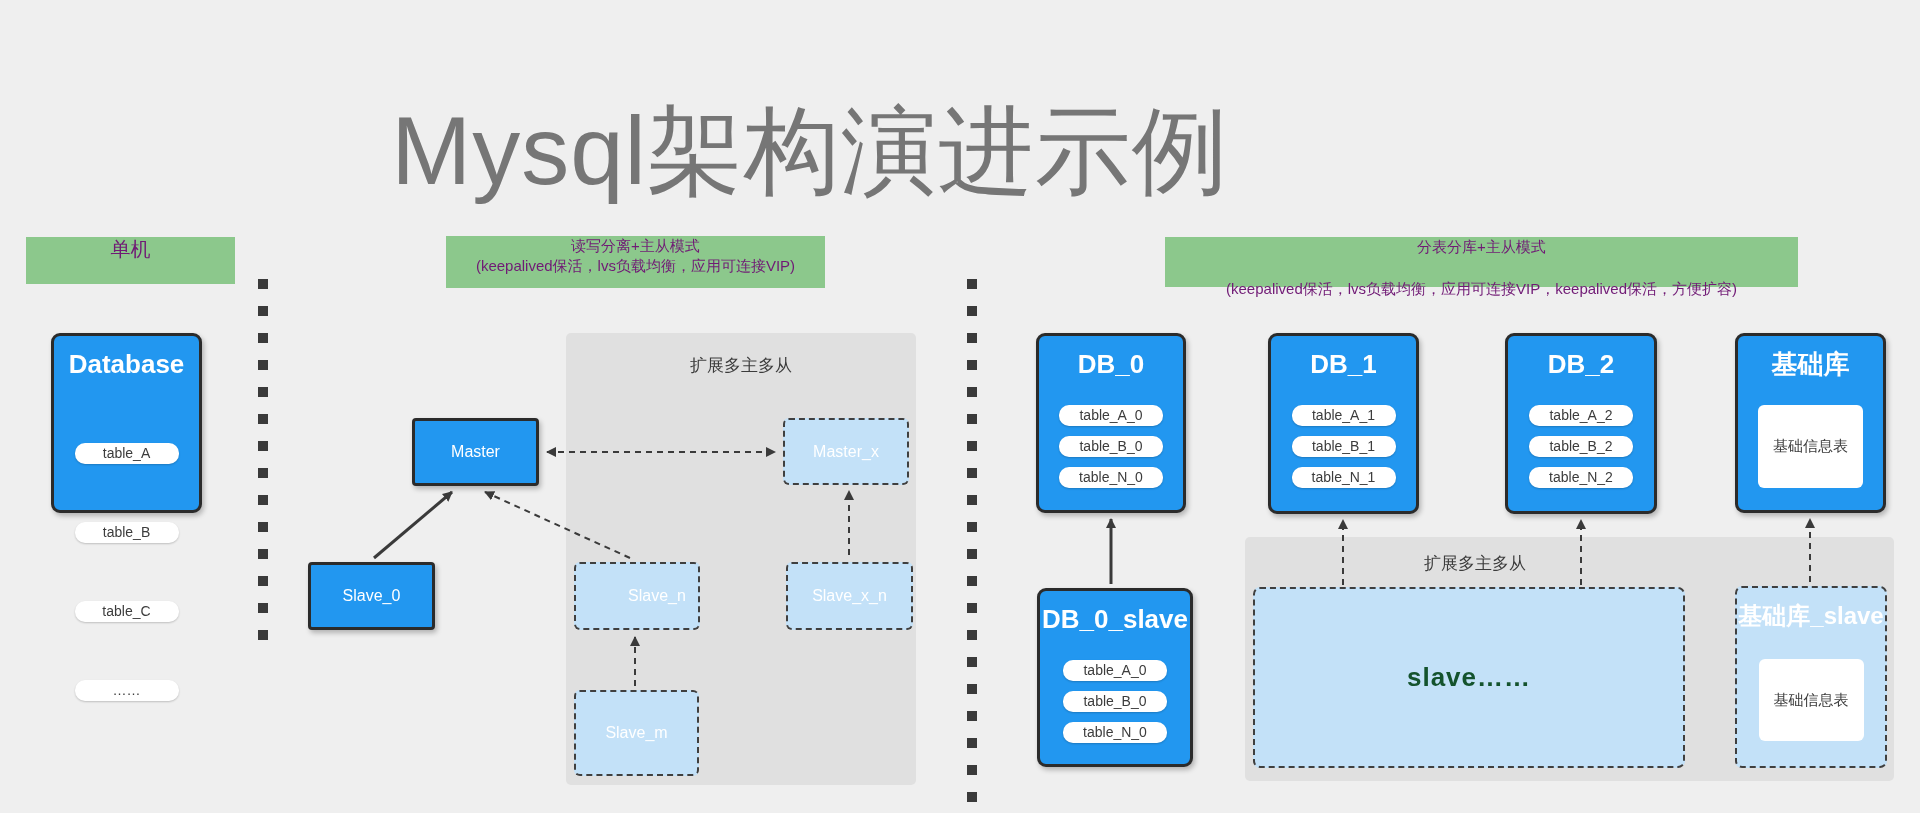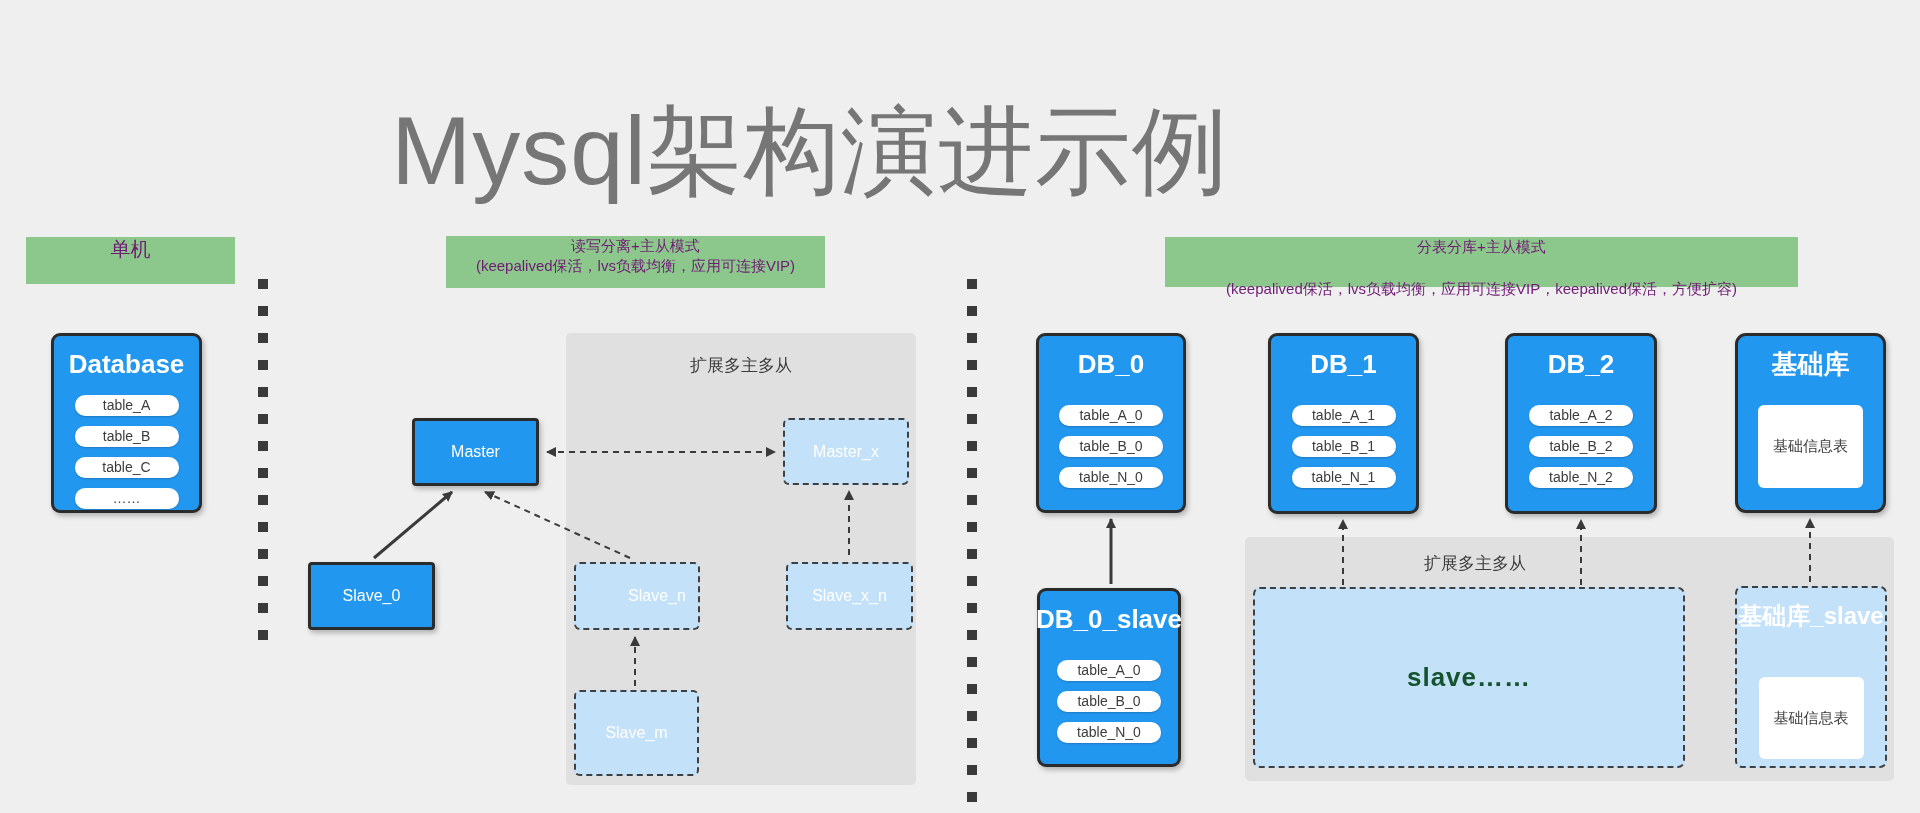--- a/index.html
+++ b/index.html
@@ -99,21 +99,21 @@
 </div>
 
 <div class="band" style="left:1165px;top:237px;width:633px;height:50px;gap:22px;">
   <span class="l1">分表分库+主从模式</span>
   <span class="l2">(keepalived保活，lvs负载均衡，应用可连接VIP，keepalived保活，方便扩容)</span>
 </div>
 
 <div class="sep" style="left:258px;top:279px;height:374px;"></div>
 <div class="sep" style="left:967px;top:279px;height:524px;"></div>
 
-<div class="dbbox" style="left:51px;top:333px;width:151px;height:180px;">
+<div class="dbbox" style="left:51px;top:333px;width:151px;height:180px;gap:48px;">
   <div class="db-title">Database</div>
   <div class="pill gap-a">table_A</div>
   <div class="pill">table_B</div>
   <div class="pill">table_C</div>
   <div class="pill">……</div>
 </div>
 
 <div class="gray-panel" style="left:566px;top:333px;width:350px;height:452px;"></div>
 <div class="panel-label" style="left:661px;top:356px;">扩展多主多从</div>
 
@@ -158,37 +158,37 @@
   <div class="pill">table_N_1</div>
 </div>
 
 <div class="dbbox" style="left:1505px;top:333px;width:152px;height:181px;">
   <div class="db-title">DB_2</div>
   <div class="pill gap-b">table_A_2</div>
   <div class="pill">table_B_2</div>
   <div class="pill">table_N_2</div>
 </div>
 
-<div class="dbbox" style="left:1735px;top:333px;width:151px;height:180px;border-radius:11px;">
+<div class="dbbox" style="left:1735px;top:333px;width:151px;height:180px;">
   <div class="db-title">基础库</div>
   <div class="inner-table">基础信息表</div>
 </div>
 
-<div class="dbbox" style="left:1037px;top:588px;width:144px;height:179px;">
+<div class="dbbox" style="left:1037px;top:588px;width:156px;height:179px;">
   <div class="db-title">DB_0_slave</div>
   <div class="pill gap-b">table_A_0</div>
   <div class="pill">table_B_0</div>
   <div class="pill">table_N_0</div>
 </div>
 
 <div class="dbbox dashed" style="left:1253px;top:587px;width:432px;height:181px;">
   <div class="slave-big-label">slave……</div>
 </div>
 
-<div class="dbbox dashed" style="left:1735px;top:586px;width:152px;height:182px;gap:18px;">
+<div class="dbbox dashed" style="left:1735px;top:586px;width:152px;height:182px;">
   <div class="db-title cjk-slave">基础库_slave</div>
   <div class="inner-table slave-variant">基础信息表</div>
 </div>
 
 <svg class="connectors" width="1920" height="813" viewBox="0 0 1920 813">
   <defs>
     <marker id="arrow" markerUnits="userSpaceOnUse" markerWidth="12" markerHeight="12" refX="9" refY="5" orient="auto-start-reverse">
       <path d="M0,0 L10,5 L0,10 z" fill="#3a3a3a"></path>
     </marker>
   </defs>

